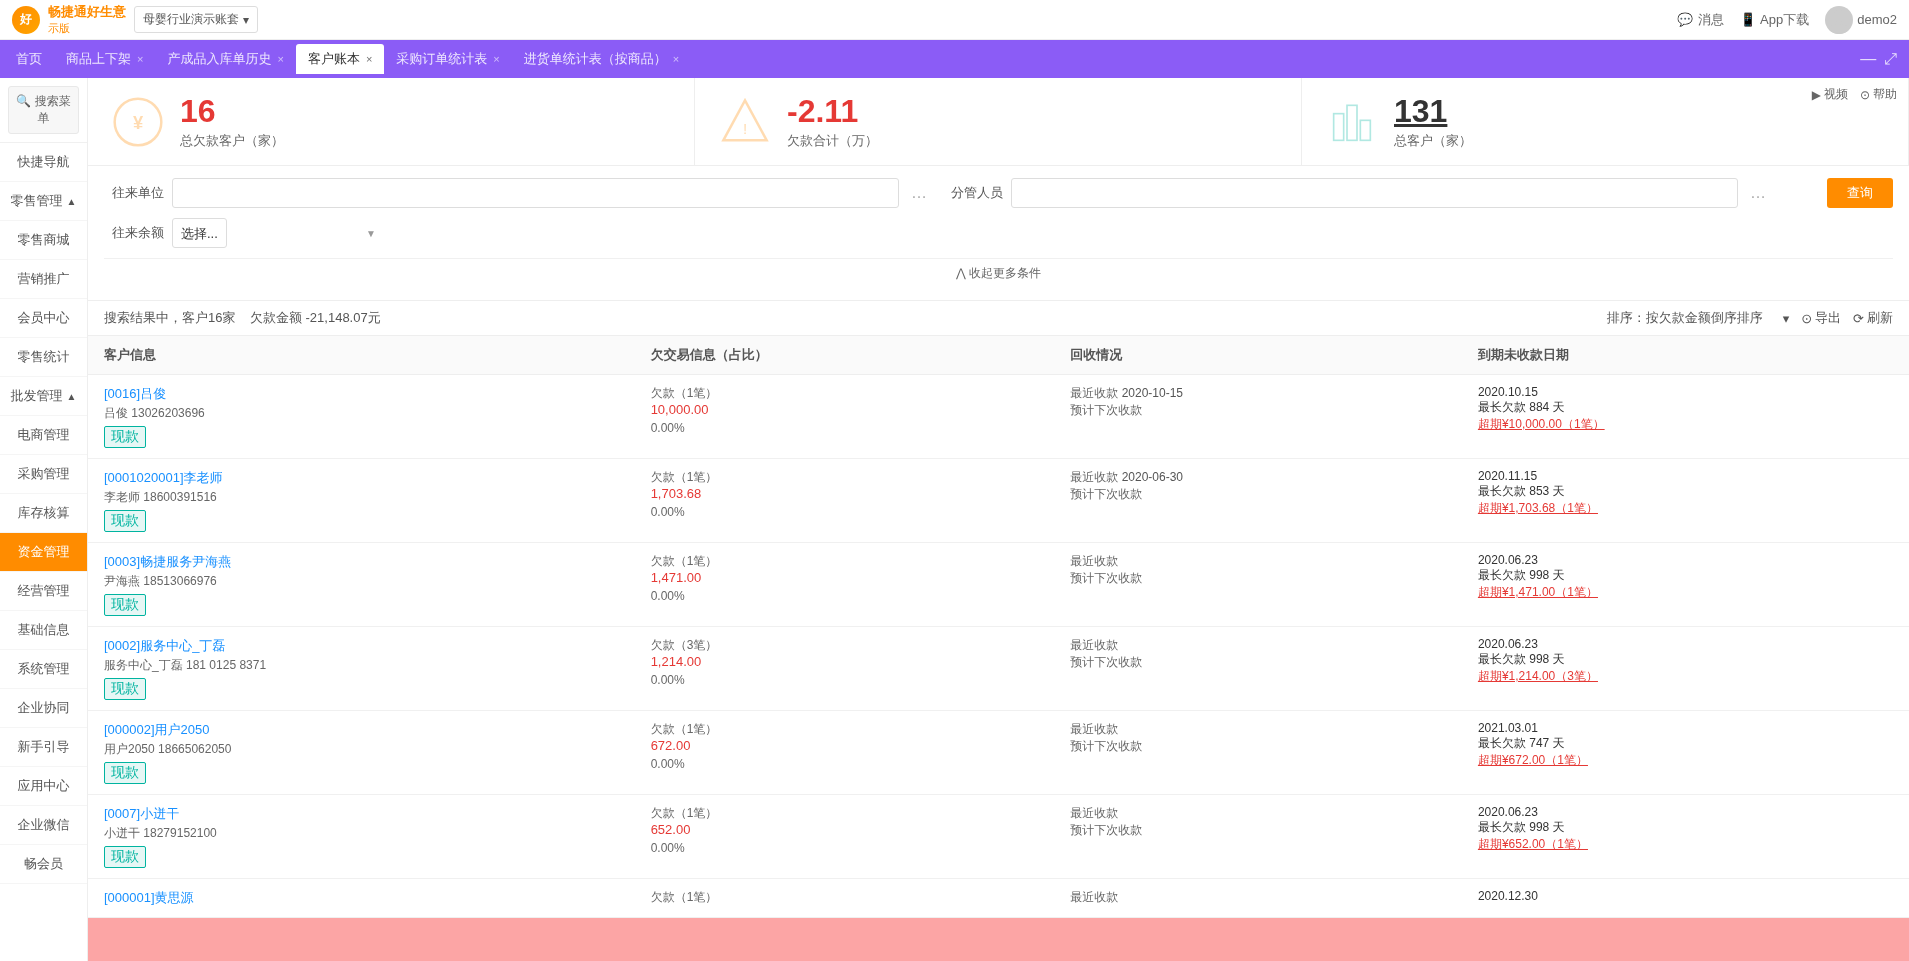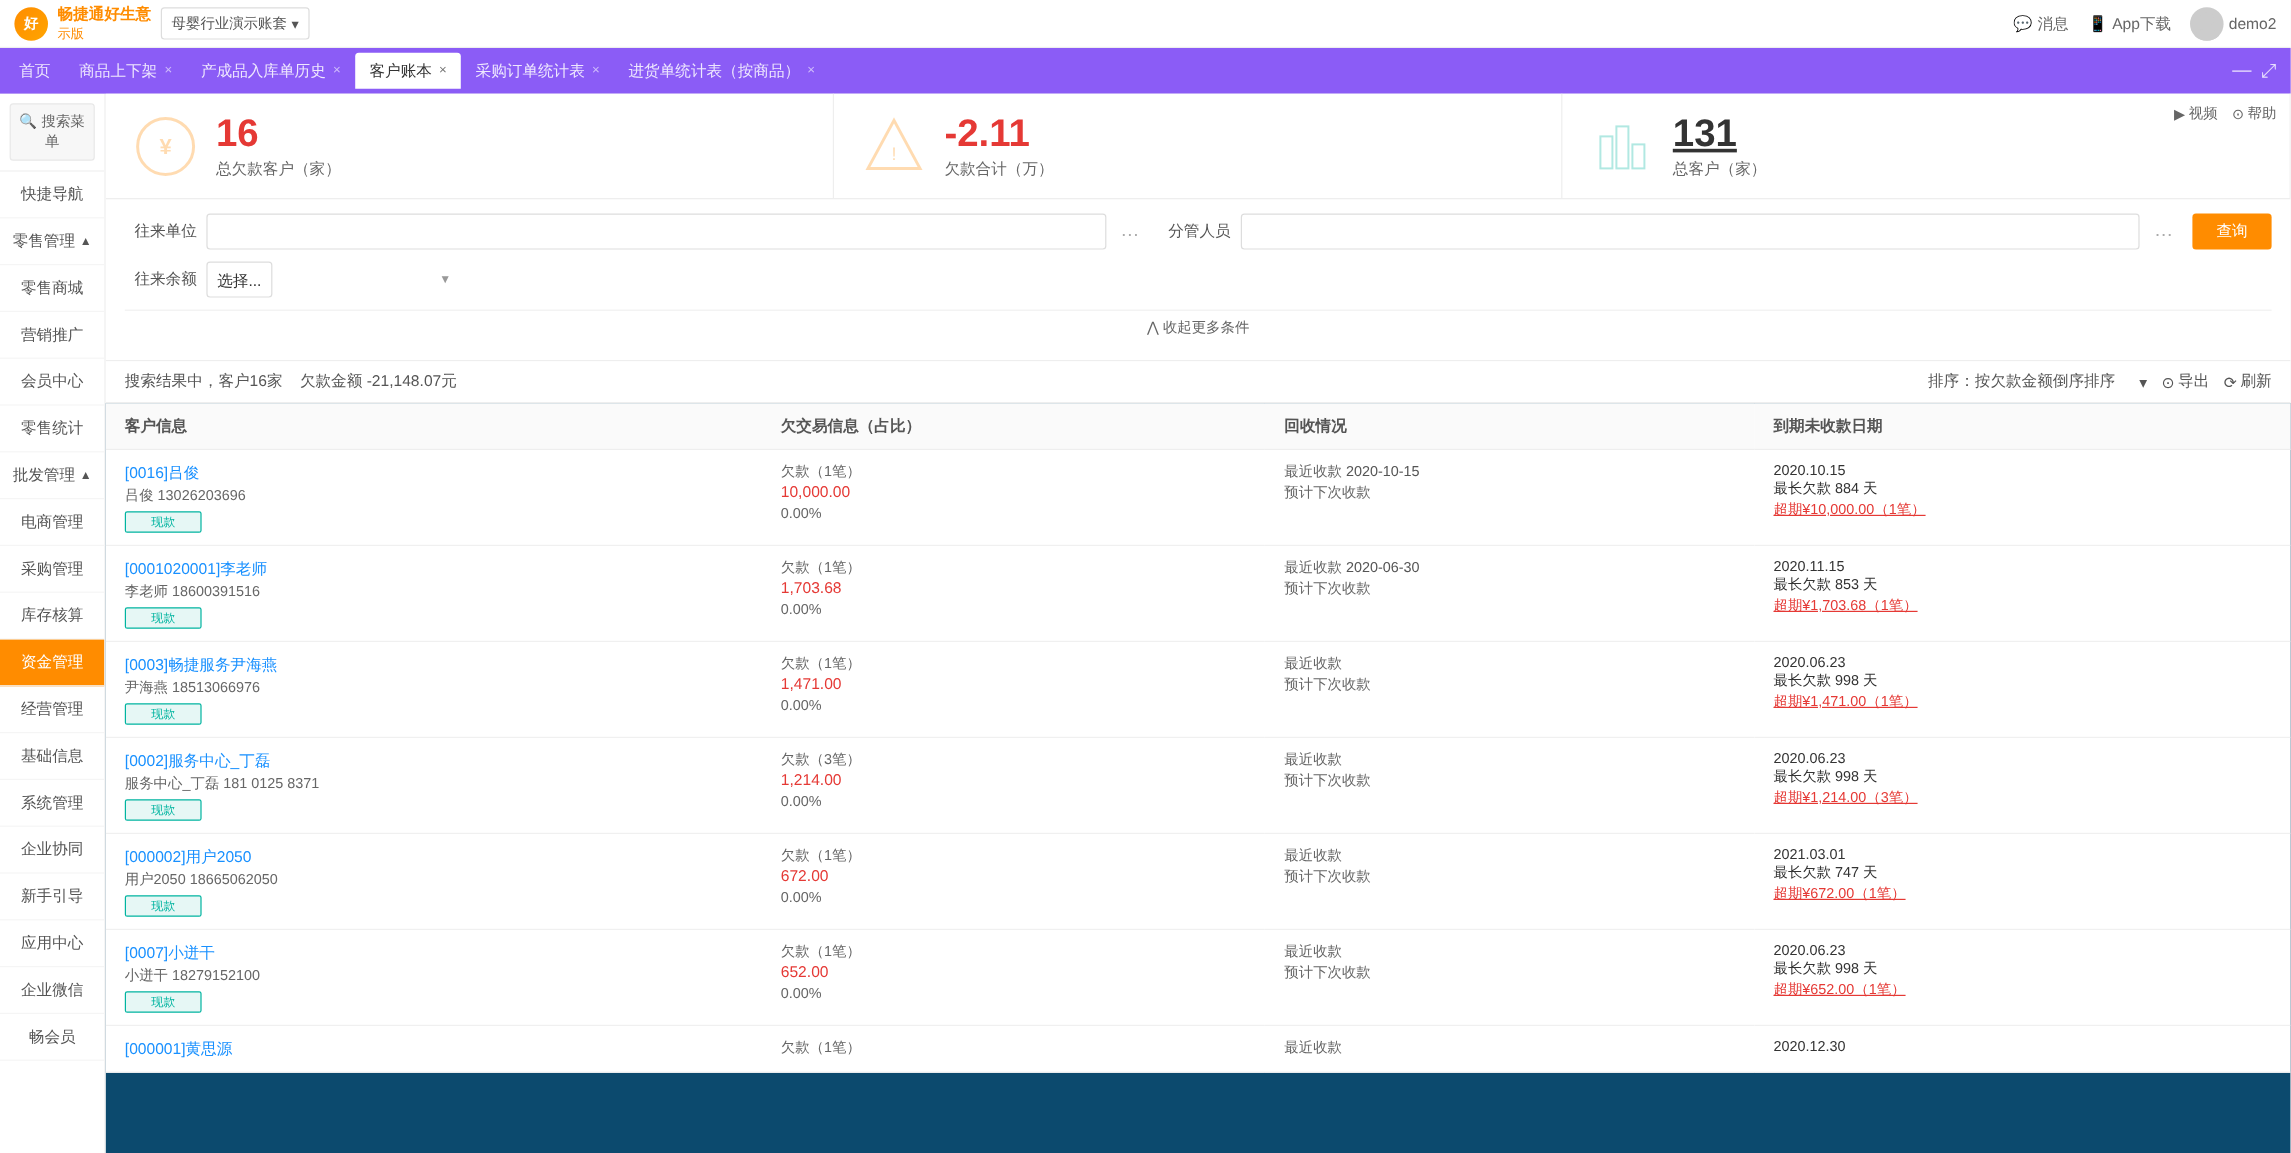--- a/index.html
+++ b/index.html
@@ -165,32 +165,33 @@
     .filter-search-btn {
       background: #ff8c00;
       color: #fff;
       border: none;
       border-radius: 3px;
       padding: 0 20px;
       height: 30px;
       cursor: pointer;
       font-size: 13px;
       white-space: nowrap;
+      margin-left: 45px;
     }
     .filter-collapse {
       text-align: center;
       padding: 6px;
       color: #666;
       cursor: pointer;
       font-size: 12px;
       border-top: 1px solid #f0f0f0;
     }
 
     
-    .table-area { flex: 1; overflow-y: auto; background: #0c4a6e; padding: 0; }
+    .table-area { flex: 1; overflow-y: auto; background: #fca5a5; padding: 0; }
 
     
     .result-bar {
       display: flex;
       align-items: center;
       justify-content: space-between;
       padding: 8px 16px;
       background: #fff;
       border-bottom: 1px solid #eee;
       font-size: 13px;
@@ -218,21 +219,21 @@
     }
     .data-table td {
       padding: 10px 16px;
       border-bottom: 1px solid #f0f0f0;
       vertical-align: top;
       font-size: 13px;
     }
 
     .customer-name { color: #1890ff; cursor: pointer; font-size: 13px; text-decoration: none; }
     .customer-info { color: #666; font-size: 12px; margin-top: 2px; }
-    .tag { display: inline-block; padding: 1px 21px; border-radius: 2px; font-size: 10px; margin-top: 4px; }
+    .tag { display: inline-block; padding: 1px 6px; border-radius: 2px; font-size: 14px; margin-top: 4px; }
     .tag-green { background: #e6f7f5; color: #00b4a0; border: 1px solid #00b4a0; }
 
     .amount-red { color: #e53935; font-size: 13px; }
     .amount-pct { color: #666; font-size: 12px; margin-top: 4px; }
 
     .collection-info { font-size: 12px; color: #666; }
     .collection-date { color: #555; }
 
     .overdue-day { font-size: 12px; color: #333; }
     .overdue-amount { color: #e53935; font-size: 12px; cursor: pointer; }

